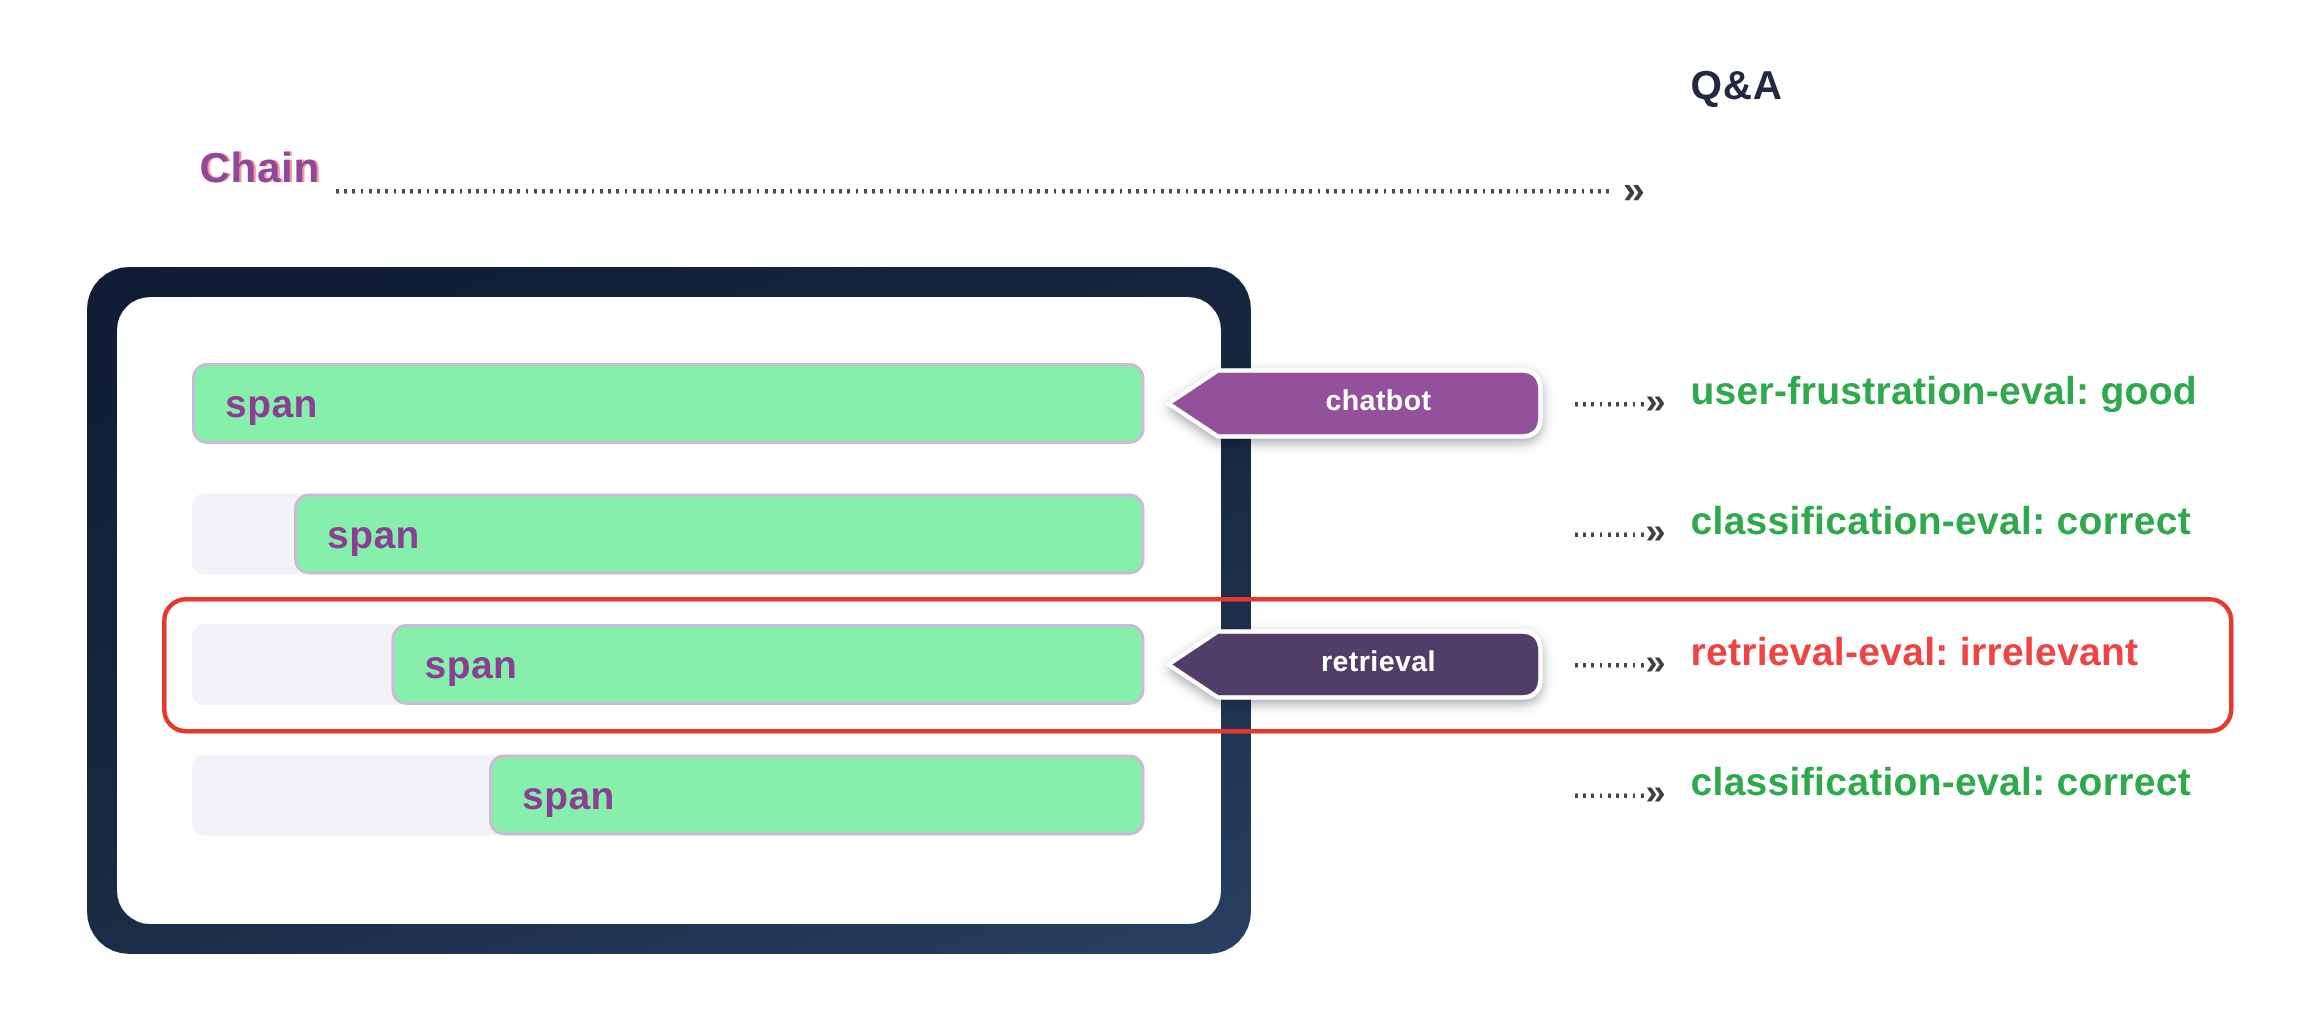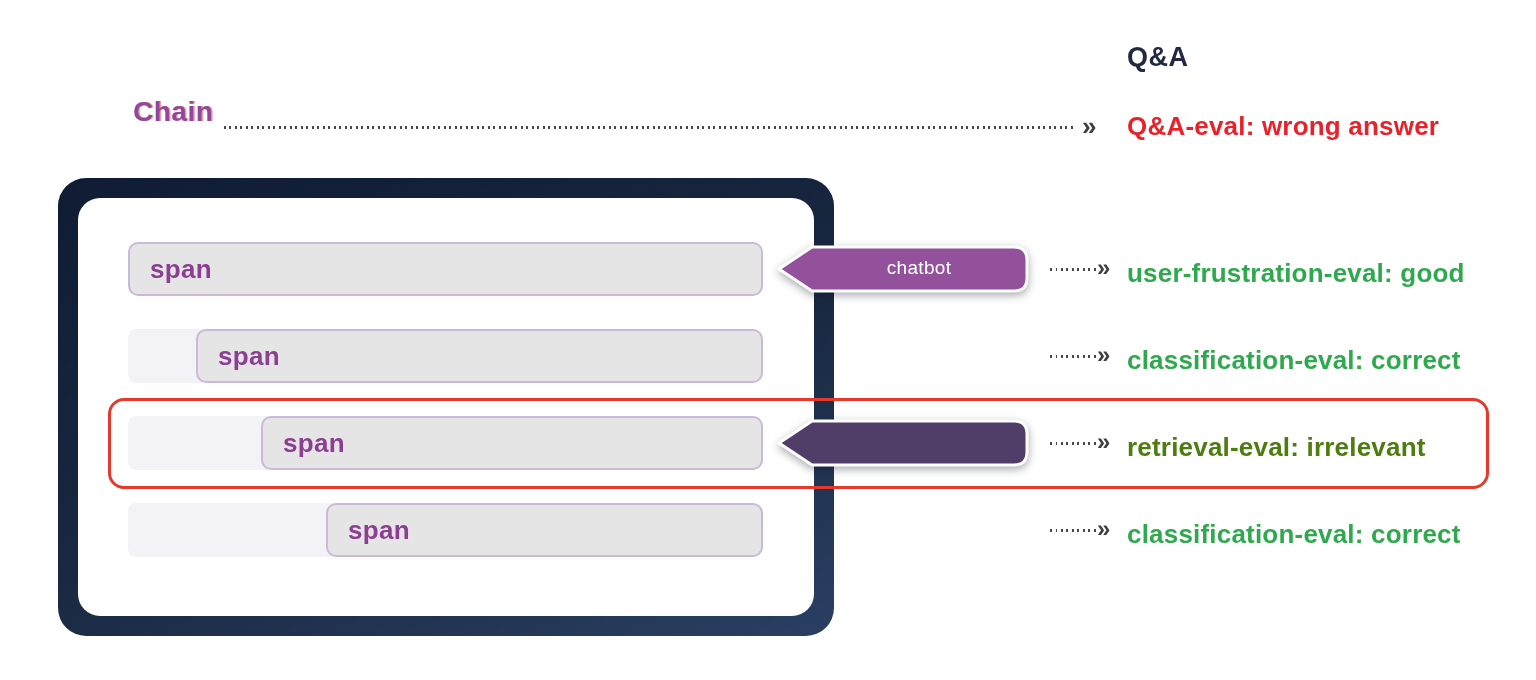--- a/index.html
+++ b/index.html
@@ -71,21 +71,21 @@
     position: absolute;
     top: 0; left: 128px;
     height: 54px;
     background: #f3f3f7;
     border-radius: 8px;
   }
   .span-box {
     position: absolute;
     top: 0;
     height: 54px;
-    background: #e5e5e5;
+    background: #86efac;
     border: 2px solid #ccb8d8;
     border-radius: 10px;
     display: flex;
     align-items: center;
     padding-left: 20px;
   }
   .span-box .span-text {
     font-size: 26px;
     font-weight: 700;
     color: #8b3e92;
@@ -109,31 +109,31 @@
     left: 776px; top: 1px;
     width: 256px; height: 52px;
     filter: drop-shadow(0 3px 4px rgba(10, 15, 30, 0.35));
   }
   .tag svg { position: absolute; inset: 0; width: 100%; height: 100%; }
   .tag-label {
     position: absolute;
     left: 36px; right: 6px; top: 0; bottom: 2px;
     display: flex; align-items: center; justify-content: center;
     color: #ffffff;
-    font-size: 19px; font-weight: 400;
+    font-size: 19px; font-weight: 700;
     letter-spacing: 0.3px;
     white-space: nowrap;
   }
 
   .row-dots { left: 1050px; top: 26px; width: 46px; }
   .row-chev { left: 1097px; top: 14px; font-size: 24px; }
 
   .eval-text {
     position: absolute;
-    left: 1127px; top: 16px;
+    left: 1127px; top: 3px;
     font-size: 26px; font-weight: 700;
     letter-spacing: 0.2px;
     white-space: nowrap;
   }
 
   
   .highlight-outline {
     position: absolute;
     left: 108px; top: 398px;
     width: 1381px; height: 91px;
@@ -146,21 +146,20 @@
 
 <div class="canvas">
 
   <div class="qa-title" style="color: rgb(35, 42, 64);">Q&amp;A</div>
 
   <div class="chain-label" style="color: rgb(145, 71, 154);">Chain</div>
 
   <div class="dots top-dots"></div>
   <span class="chev top-chev">»</span>
 
-  <div class="top-eval" style="color: rgb(230, 35, 42);">Q&amp;A-eval: wrong answer</div>
 
   <div class="frame">
     <div class="panel"></div>
   </div>
 
   <div class="row r0">
     <div class="span-box">
       <span class="span-text">span</span>
     </div>
     <div class="tag">
@@ -186,24 +185,25 @@
 
   <div class="row r2">
     <div class="indent-block"></div>
     <div class="span-box">
       <span class="span-text">span</span>
     </div>
     <div class="tag">
       <svg viewBox="0 0 256 52">
         <path d="M3 26 L36 4 H238 Q251 4 251 17 V35 Q251 48 238 48 H36 Z" stroke="#ffffff" stroke-width="3" stroke-linejoin="round" fill="#513e68"></path>
       </svg>
-    </div>
-    <div class="dots row-dots"></div>
-    <span class="chev row-chev">»</span>
-    <div class="eval-text" style="color: #4d7c0f;">retrieval-eval: irrelevant</div>
+      <div class="tag-label">retrieval</div>
+    </div>
+    <div class="dots row-dots"></div>
+    <span class="chev row-chev">»</span>
+    <div class="eval-text" style="color: #ef4444;">retrieval-eval: irrelevant</div>
   </div>
 
   <div class="row r3">
     <div class="indent-block"></div>
     <div class="span-box">
       <span class="span-text">span</span>
     </div>
     <div class="dots row-dots"></div>
     <span class="chev row-chev">»</span>
     <div class="eval-text" style="color: rgb(47, 169, 78);">classification-eval: correct</div>

